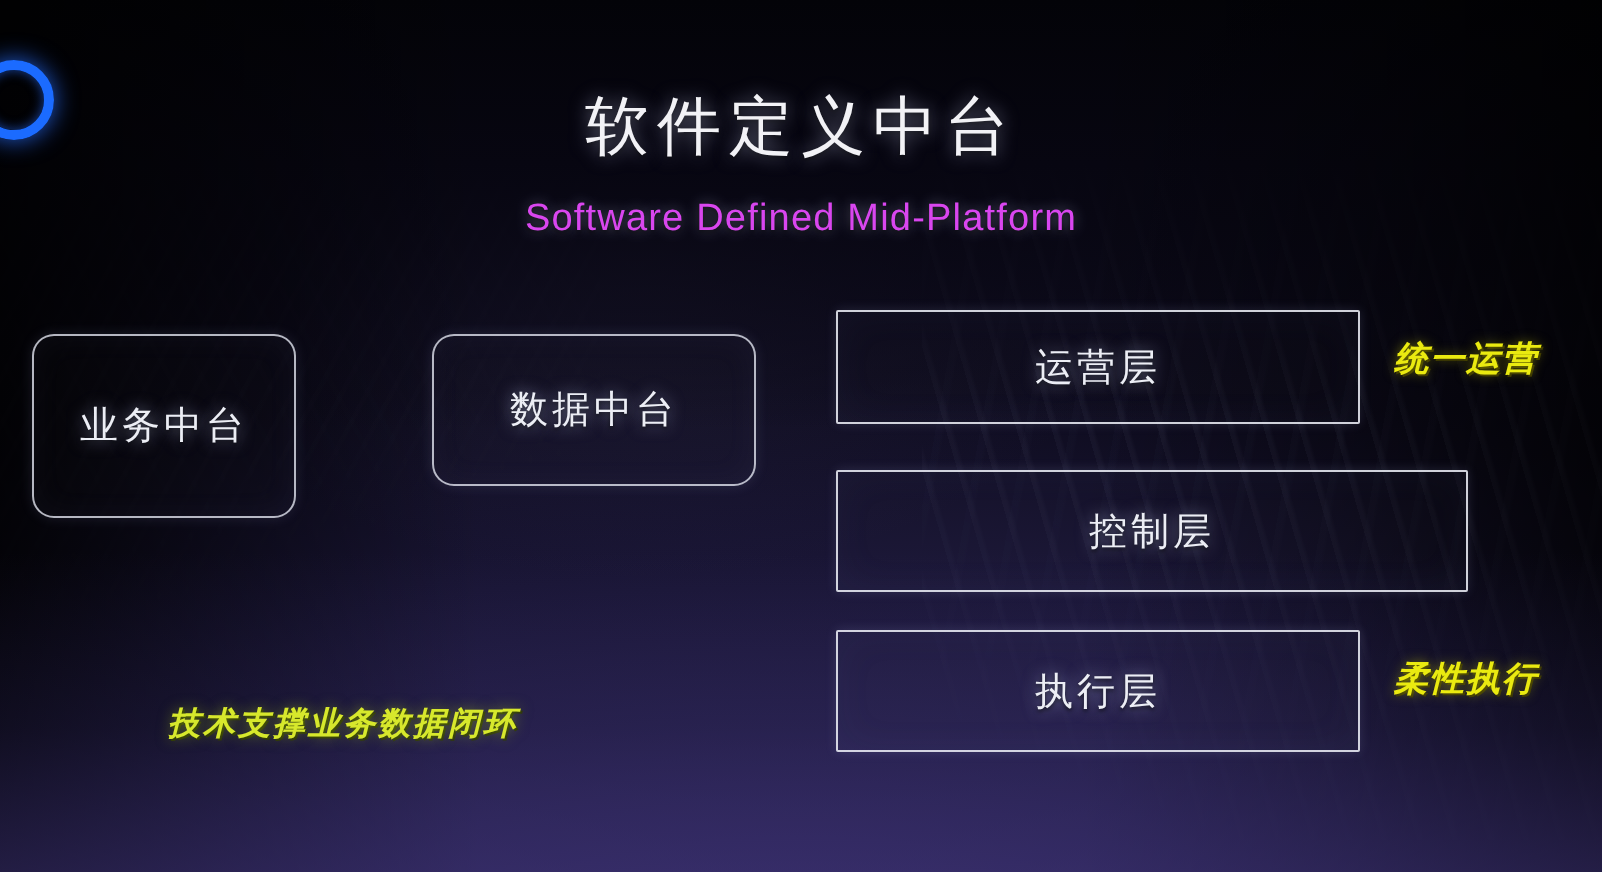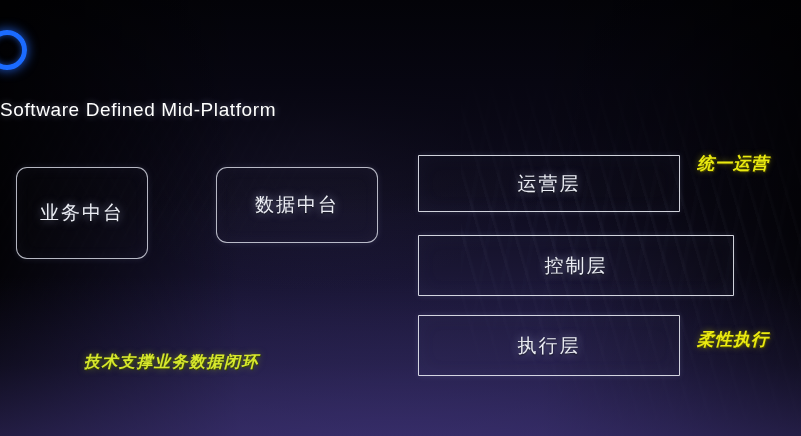--- a/index.html
+++ b/index.html
@@ -74,24 +74,24 @@
   .title-cn {
     position: absolute; left: 0; right: 0; top: 42px;
     text-align: center;
     font-size: 32px;
     letter-spacing: 4px;
     color: #f2f2f6;
     text-shadow: 0 0 9px rgba(210,215,255,0.5), 0 1px 2px rgba(0,0,0,0.9);
   }
   .title-en {
     position: absolute; left: 0; right: 0; top: 99px;
-    text-align: left;
+    text-align: center;
     font-size: 19px;
     letter-spacing: .6px;
-    color: #ffffff;
+    color: #d946ef;
     text-shadow: 0 0 7px rgba(200,205,245,0.45), 0 1px 2px rgba(0,0,0,0.9);
   }
 
   
   .box {
     position: absolute;
     box-sizing: border-box;
     display: flex;
     align-items: center;
     justify-content: center;
@@ -128,21 +128,21 @@
   .note-yellow {
     position: absolute;
     font-size: 17px;
     font-weight: bold;
     font-style: italic;
     letter-spacing: 1px;
     color: #eaea10;
     text-shadow: 0 0 6px rgba(190,190,0,0.55), 1px 1px 0 rgba(60,55,0,0.85);
     white-space: nowrap;
   }
-  #note-unified  { left: 697px; top: 152px; }
+  #note-unified  { left: 697px; top: 168px; }
   #note-central  { left: 697px; top: 248px; }
   #note-flexible { left: 697px; top: 328px; }
 
   .note-green {
     position: absolute;
     left: 84px; top: 352px;
     font-size: 16px;
     font-weight: bold;
     font-style: italic;
     letter-spacing: 1.5px;
@@ -160,20 +160,21 @@
   <div class="bg-buildings-left"></div>
   <div class="bg-buildings-right"></div>
   <div class="bg-center-haze"></div>
   <div class="bg-top-dark"></div>
   <div class="bg-vignette-left"></div>
   <div class="bg-vignette-right"></div>
   <div class="bg-bottom-glow"></div>
 
   <div class="logo-ring"></div>
 
+  <div class="title-cn">软件定义中台</div>
   <div class="title-en">Software Defined Mid-Platform</div>
 
   <div class="box box-left" id="box-business">
     <span>业务中台</span>
   </div>
 
   <div class="box box-left" id="box-data">
     <span>数据中台</span>
   </div>
 

